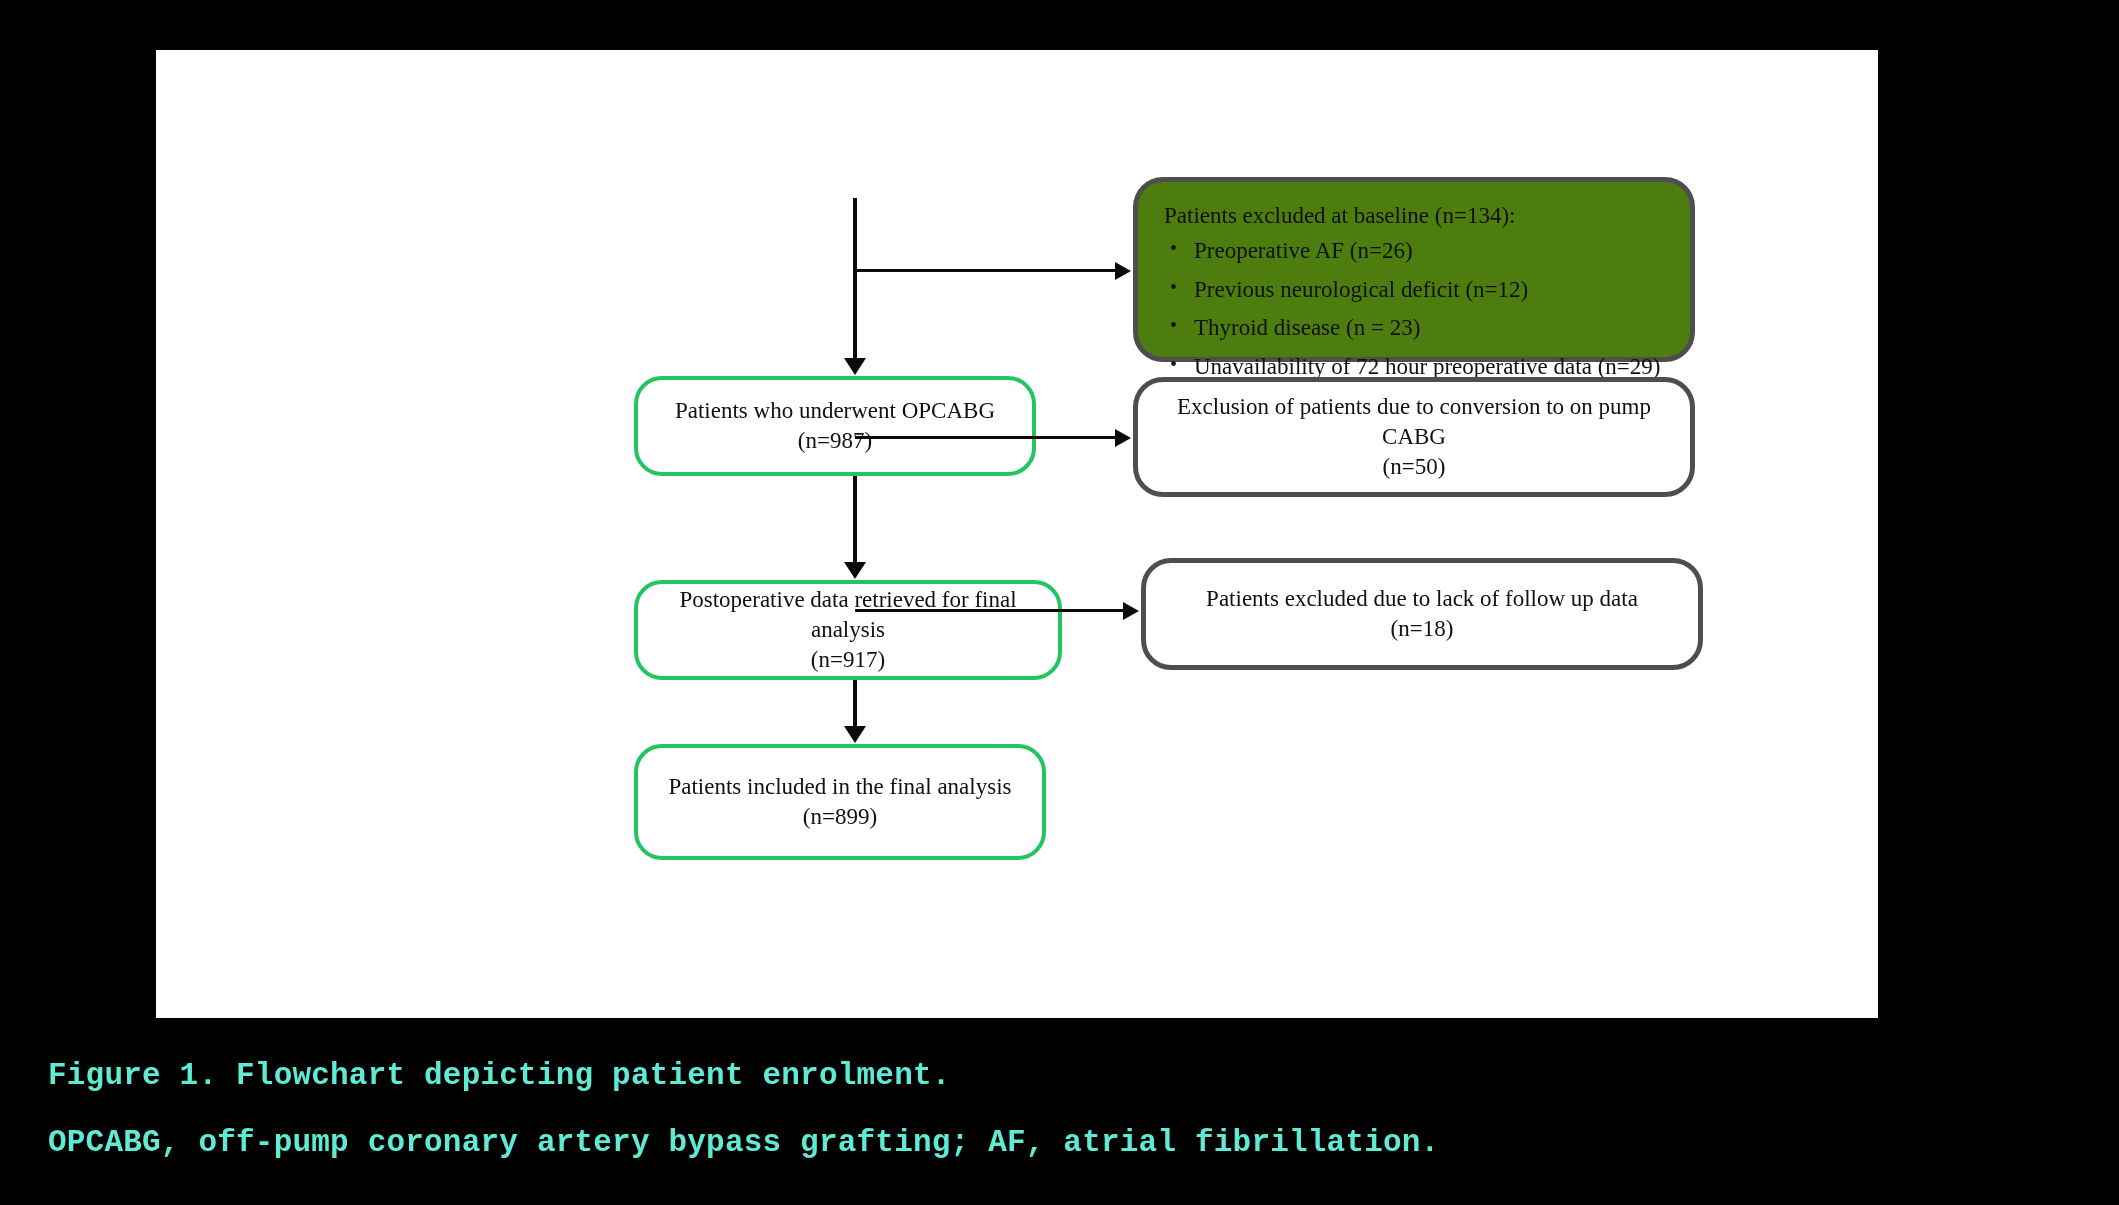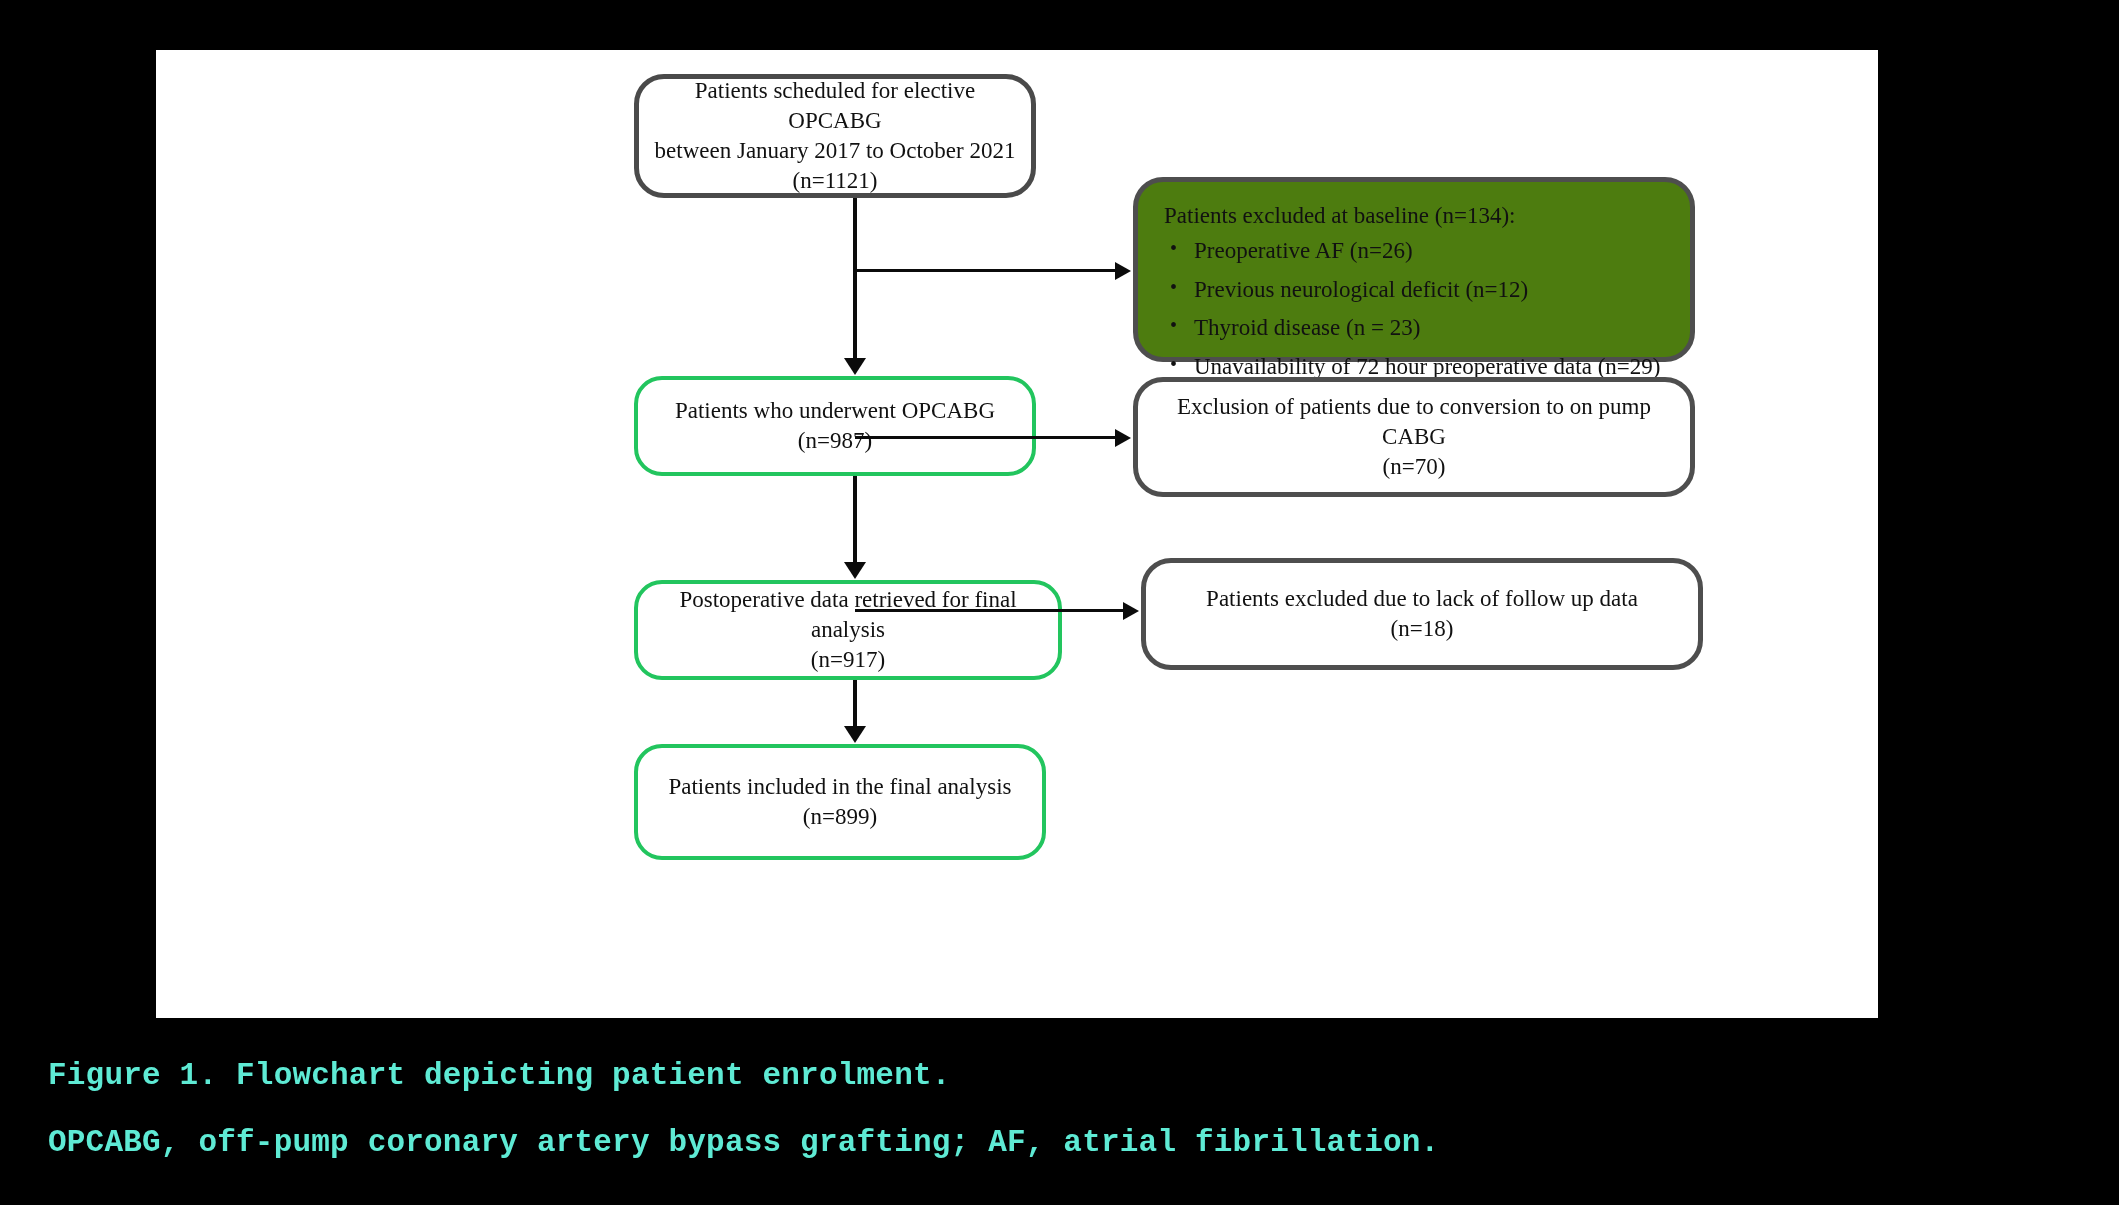--- a/index.html
+++ b/index.html
@@ -129,25 +129,20 @@
     white-space: nowrap;
   }
   #cap1 { top: 1058px; }
   #cap2 { top: 1125px; }
 </style>
 </head>
 <body>
 
 <div id="canvas">
 
-  <div class="box main soft" style="left:478px; top:24px; width:402px; height:124px;">
-    <span class="txt">Patients scheduled for elective OPCABG
-between January 2017 to October 2021
-(n=1121)</span>
-  </div>
 
   <div class="box main" style="left:478px; top:326px; width:402px; height:100px;">
     <span class="txt">Patients who underwent OPCABG
 (n=987)</span>
   </div>
 
   <div class="box main" style="left:478px; top:530px; width:428px; height:100px;">
     <span class="txt">Postoperative data retrieved for final analysis
 (n=917)</span>
   </div>
@@ -182,21 +177,21 @@
       </li>
       <li>
         <span class="bullet">•</span>
         <span>End stage renal disease (n=10)</span>
       </li>
     </ul>
   </div>
 
   <div class="box side" style="left:977px; top:327px; width:562px; height:120px;">
     <span class="txt">Exclusion of patients due to conversion to on pump CABG
-(n=70)</span>
+(n=50)</span>
   </div>
 
   <div class="box side" style="left:985px; top:508px; width:562px; height:112px;">
     <span class="txt">Patients excluded due to lack of follow up data
 (n=18)</span>
   </div>
 
   <div class="vline" style="left:697px; top:148px; width:4px; height:163px;"></div>
   <div class="arrow-down" style="left:688px; top:308px;"></div>
   <div class="hline" style="left:699px; top:219px; width:262px; height:3px;"></div>

